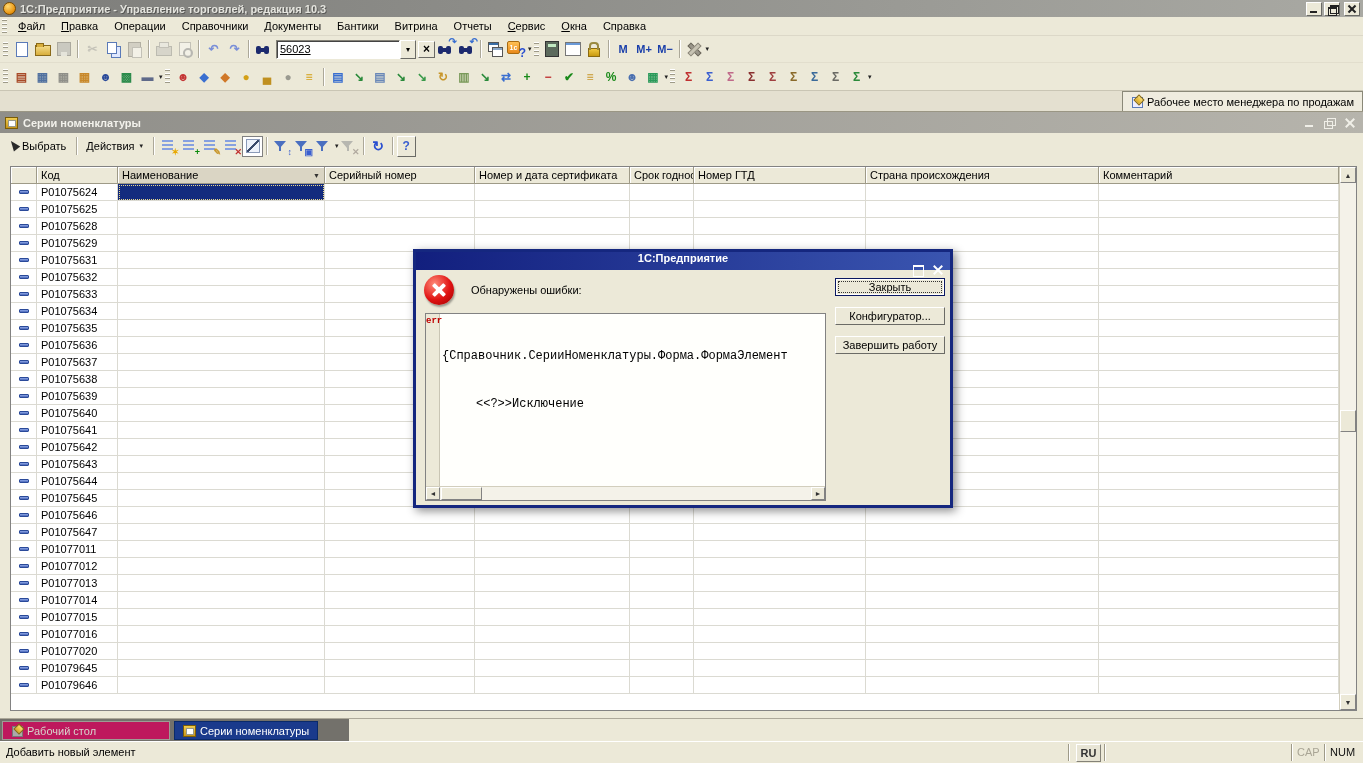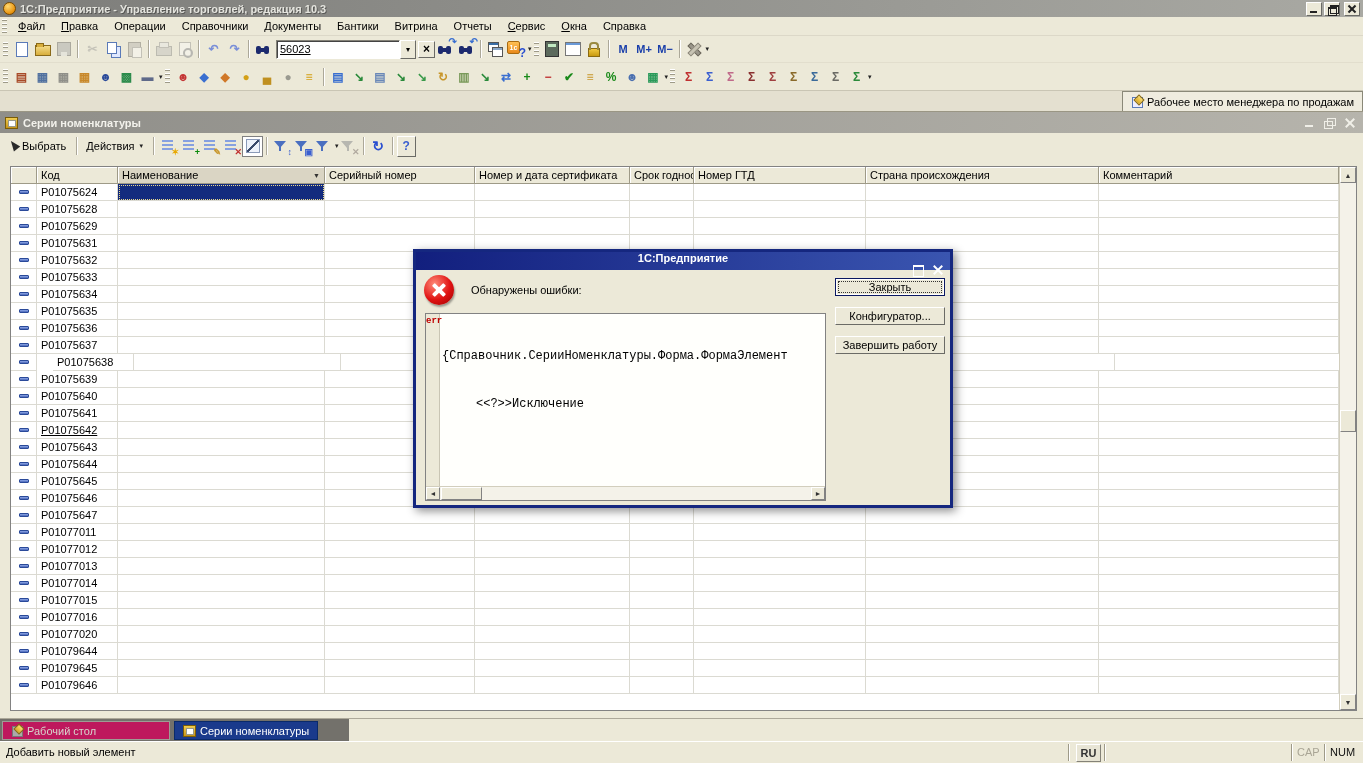--- a/index.html
+++ b/index.html
@@ -509,20 +509,33 @@
         <span class="td" style="width: 155px;"></span>
         <span class="td" style="width: 64px;"></span>
         <span class="td" style="width: 172px;"></span>
         <span class="td" style="width: 233px;"></span>
         <span class="td" style="width: 240px;"></span>
       </div>
       <div class="tr">
         <span class="td c0" style="width: 26px;">
           <span class="dash"></span>
         </span>
+        <span class="td" style="width: 81px;">P01075625</span>
+        <span class="td" style="width: 207px;"></span>
+        <span class="td" style="width: 150px;"></span>
+        <span class="td" style="width: 155px;"></span>
+        <span class="td" style="width: 64px;"></span>
+        <span class="td" style="width: 172px;"></span>
+        <span class="td" style="width: 233px;"></span>
+        <span class="td" style="width: 240px;"></span>
+      </div>
+      <div class="tr">
+        <span class="td c0" style="width: 26px;">
+          <span class="dash"></span>
+        </span>
         <span class="td" style="width: 81px;">P01075628</span>
         <span class="td" style="width: 207px;"></span>
         <span class="td" style="width: 150px;"></span>
         <span class="td" style="width: 155px;"></span>
         <span class="td" style="width: 64px;"></span>
         <span class="td" style="width: 172px;"></span>
         <span class="td" style="width: 233px;"></span>
         <span class="td" style="width: 240px;"></span>
       </div>
       <div class="tr">
@@ -626,21 +639,21 @@
         <span class="td" style="width: 155px;"></span>
         <span class="td" style="width: 64px;"></span>
         <span class="td" style="width: 172px;"></span>
         <span class="td" style="width: 233px;"></span>
         <span class="td" style="width: 240px;"></span>
       </div>
       <div class="tr">
         <span class="td c0" style="width: 26px;">
           <span class="dash"></span>
         </span>
-        <span class="td" style="width: 81px; margin-left: 16px;">P01075638</span>
+        <span class="td" style="width: 81px;">P01075638</span>
         <span class="td" style="width: 207px;"></span>
         <span class="td" style="width: 150px;"></span>
         <span class="td" style="width: 155px;"></span>
         <span class="td" style="width: 64px;"></span>
         <span class="td" style="width: 172px;"></span>
         <span class="td" style="width: 233px;"></span>
         <span class="td" style="width: 240px;"></span>
       </div>
       <div class="tr">
         <span class="td c0" style="width: 26px;">
@@ -678,21 +691,21 @@
         <span class="td" style="width: 155px;"></span>
         <span class="td" style="width: 64px;"></span>
         <span class="td" style="width: 172px;"></span>
         <span class="td" style="width: 233px;"></span>
         <span class="td" style="width: 240px;"></span>
       </div>
       <div class="tr">
         <span class="td c0" style="width: 26px;">
           <span class="dash"></span>
         </span>
-        <span class="td" style="width: 81px; text-decoration: underline;">P01075642</span>
+        <span class="td" style="width: 81px;">P01075642</span>
         <span class="td" style="width: 207px;"></span>
         <span class="td" style="width: 150px;"></span>
         <span class="td" style="width: 155px;"></span>
         <span class="td" style="width: 64px;"></span>
         <span class="td" style="width: 172px;"></span>
         <span class="td" style="width: 233px;"></span>
         <span class="td" style="width: 240px;"></span>
       </div>
       <div class="tr">
         <span class="td c0" style="width: 26px;">
@@ -835,33 +848,20 @@
         <span class="td" style="width: 64px;"></span>
         <span class="td" style="width: 172px;"></span>
         <span class="td" style="width: 233px;"></span>
         <span class="td" style="width: 240px;"></span>
       </div>
       <div class="tr">
         <span class="td c0" style="width: 26px;">
           <span class="dash"></span>
         </span>
         <span class="td" style="width: 81px;">P01077020</span>
-        <span class="td" style="width: 207px;"></span>
-        <span class="td" style="width: 150px;"></span>
-        <span class="td" style="width: 155px;"></span>
-        <span class="td" style="width: 64px;"></span>
-        <span class="td" style="width: 172px;"></span>
-        <span class="td" style="width: 233px;"></span>
-        <span class="td" style="width: 240px;"></span>
-      </div>
-      <div class="tr">
-        <span class="td c0" style="width: 26px;">
-          <span class="dash"></span>
-        </span>
-        <span class="td" style="width: 81px;">P01079644</span>
         <span class="td" style="width: 207px;"></span>
         <span class="td" style="width: 150px;"></span>
         <span class="td" style="width: 155px;"></span>
         <span class="td" style="width: 64px;"></span>
         <span class="td" style="width: 172px;"></span>
         <span class="td" style="width: 233px;"></span>
         <span class="td" style="width: 240px;"></span>
       </div>
       <div class="tr">
         <span class="td c0" style="width: 26px;">

